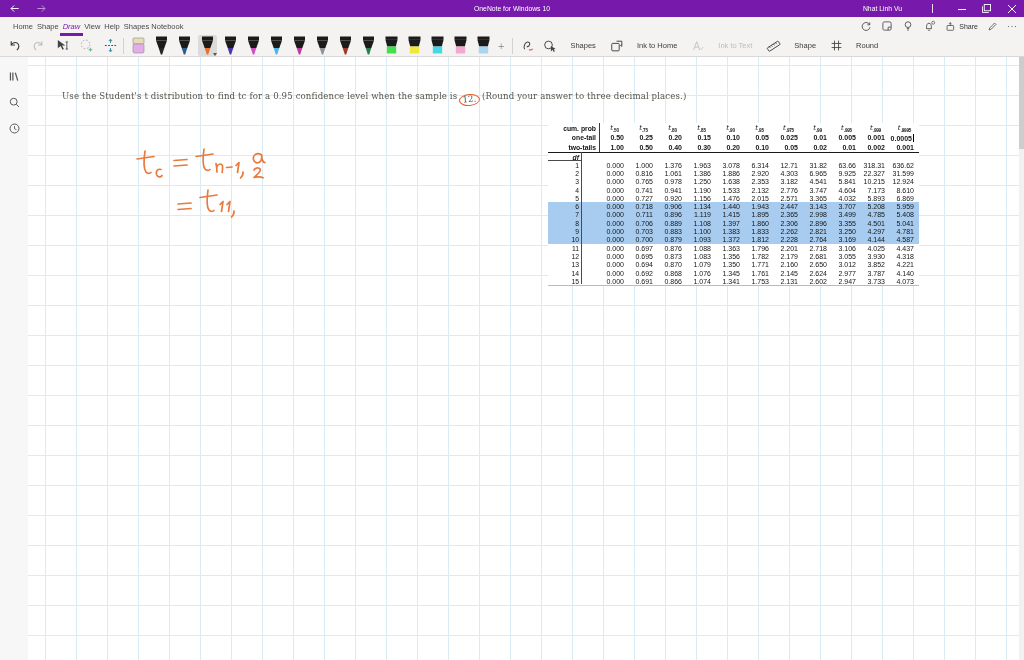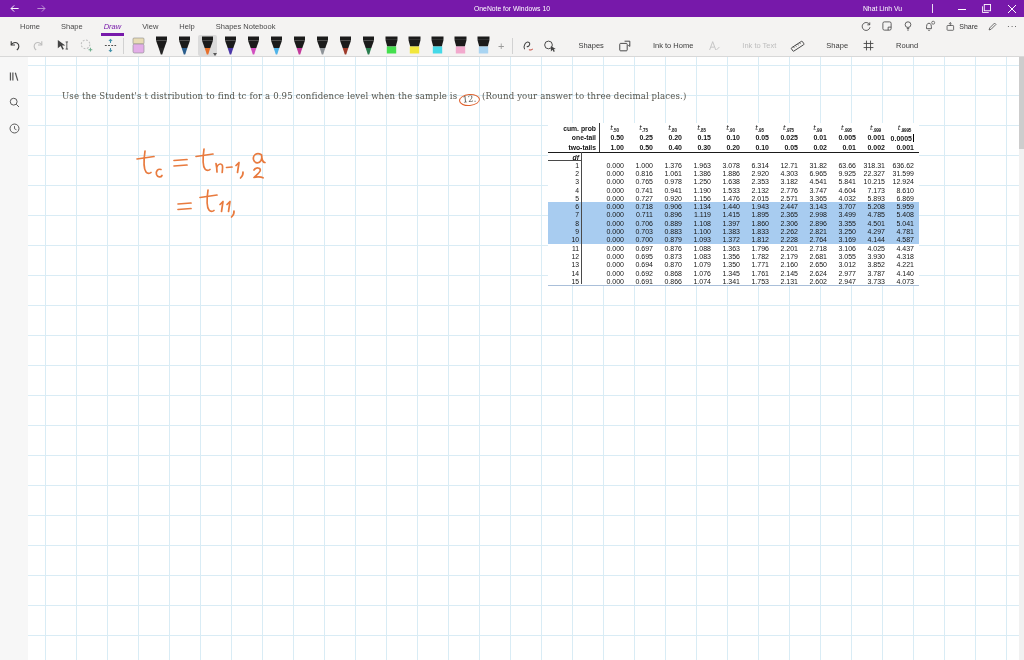--- a/index.html
+++ b/index.html
@@ -10,40 +10,40 @@
             display:flex;align-items:center;color:#fff;}
   .tb-nav{display:flex;align-items:center;gap:16px;padding-left:9px;}
   .tb-nav svg{display:block;}
   .tb-title{position:absolute;left:0;right:0;text-align:center;font-size:6.8px;color:#fff;pointer-events:none;}
   .tb-right{position:absolute;right:0;top:0;height:17px;display:flex;align-items:center;}
   .tb-user{font-size:6.8px;margin-right:30px;}
   .tb-divider{width:1px;height:9px;background:rgba(255,255,255,.85);margin-right:16px;}
   .winbtn{width:25px;height:17px;display:flex;align-items:center;justify-content:center;}
   
   .ribbon{position:absolute;left:0;top:17px;width:1024px;height:39px;background:#f4f3f2;border-bottom:1px solid #d8d8d8;}
-  .tabrow{position:absolute;left:0;top:0;height:18px;display:flex;align-items:center;gap:19px;padding-left:19px;}
+  .tabrow{position:absolute;left:0;top:0;height:18px;display:flex;align-items:center;gap:2px;padding-left:12px;}
   .tab{font-size:7.5px;color:#4a4a4a;position:relative;padding:2px 1px;cursor:default;}
   .tab.active{color:#7719aa;font-style:italic;}
   .tab.active::after{content:"";position:absolute;left:-2px;right:-2px;bottom:-3px;height:2.4px;background:#7719aa;}
   .tabrow-right{position:absolute;right:6px;top:0;height:18px;display:flex;align-items:center;gap:9px;}
   .tr-ico{display:flex;align-items:center;}
   .share{display:flex;align-items:center;gap:3px;font-size:7px;color:#333;}
   .dots{font-size:8px;color:#444;letter-spacing:1px;}
   
   .toolrow{position:absolute;left:0;top:18px;height:21px;width:1024px;display:flex;align-items:center;}
   .tools-left{display:flex;align-items:center;gap:9px;padding-left:7px;}
   .vsep{width:1px;height:16px;background:#d2d2d2;margin:0 5px;}
   .penstrip{display:flex;align-items:flex-end;gap:4px;}
   .pen{position:relative;width:19px;height:21px;display:flex;align-items:flex-end;justify-content:center;}
   .pen.sel{background:#dbdbdb;border-radius:2px;}
   .pen .chev{position:absolute;right:0px;bottom:0px;width:0;height:0;
              border-left:2.6px solid transparent;border-right:2.6px solid transparent;border-top:3px solid #555;}
   .addpen{font-size:11px;color:#9a9a9a;padding:0 3px;margin-left:2px;}
   .tools-right{display:flex;align-items:center;gap:14px;margin-left:8px;}
-  .rbtn{display:flex;align-items:center;gap:21px;font-size:7.5px;color:#3c3c3c;}
+  .rbtn{display:flex;align-items:center;gap:13px;font-size:7.5px;color:#3c3c3c;}
   .rbtn.disabled{color:#bdbdbd;}
   
   .sidebar{position:absolute;left:0;top:57px;width:28px;height:603px;background:#f7f7f7;border-right:1px solid #ebebeb;}
   .sb-item{width:28px;height:26px;display:flex;align-items:center;justify-content:center;}
   
   .canvas{position:absolute;left:28px;top:57px;right:5px;bottom:0;background:#fff;
     background-image:linear-gradient(to right,#d9ecf5 1px,transparent 1px),
                      linear-gradient(to bottom,#d9ecf5 1px,transparent 1px);
     background-size:31px 30px,31px 30px;background-position:17px 0,0 8px;}
   .question{position:absolute;left:34px;top:34px;white-space:nowrap;

